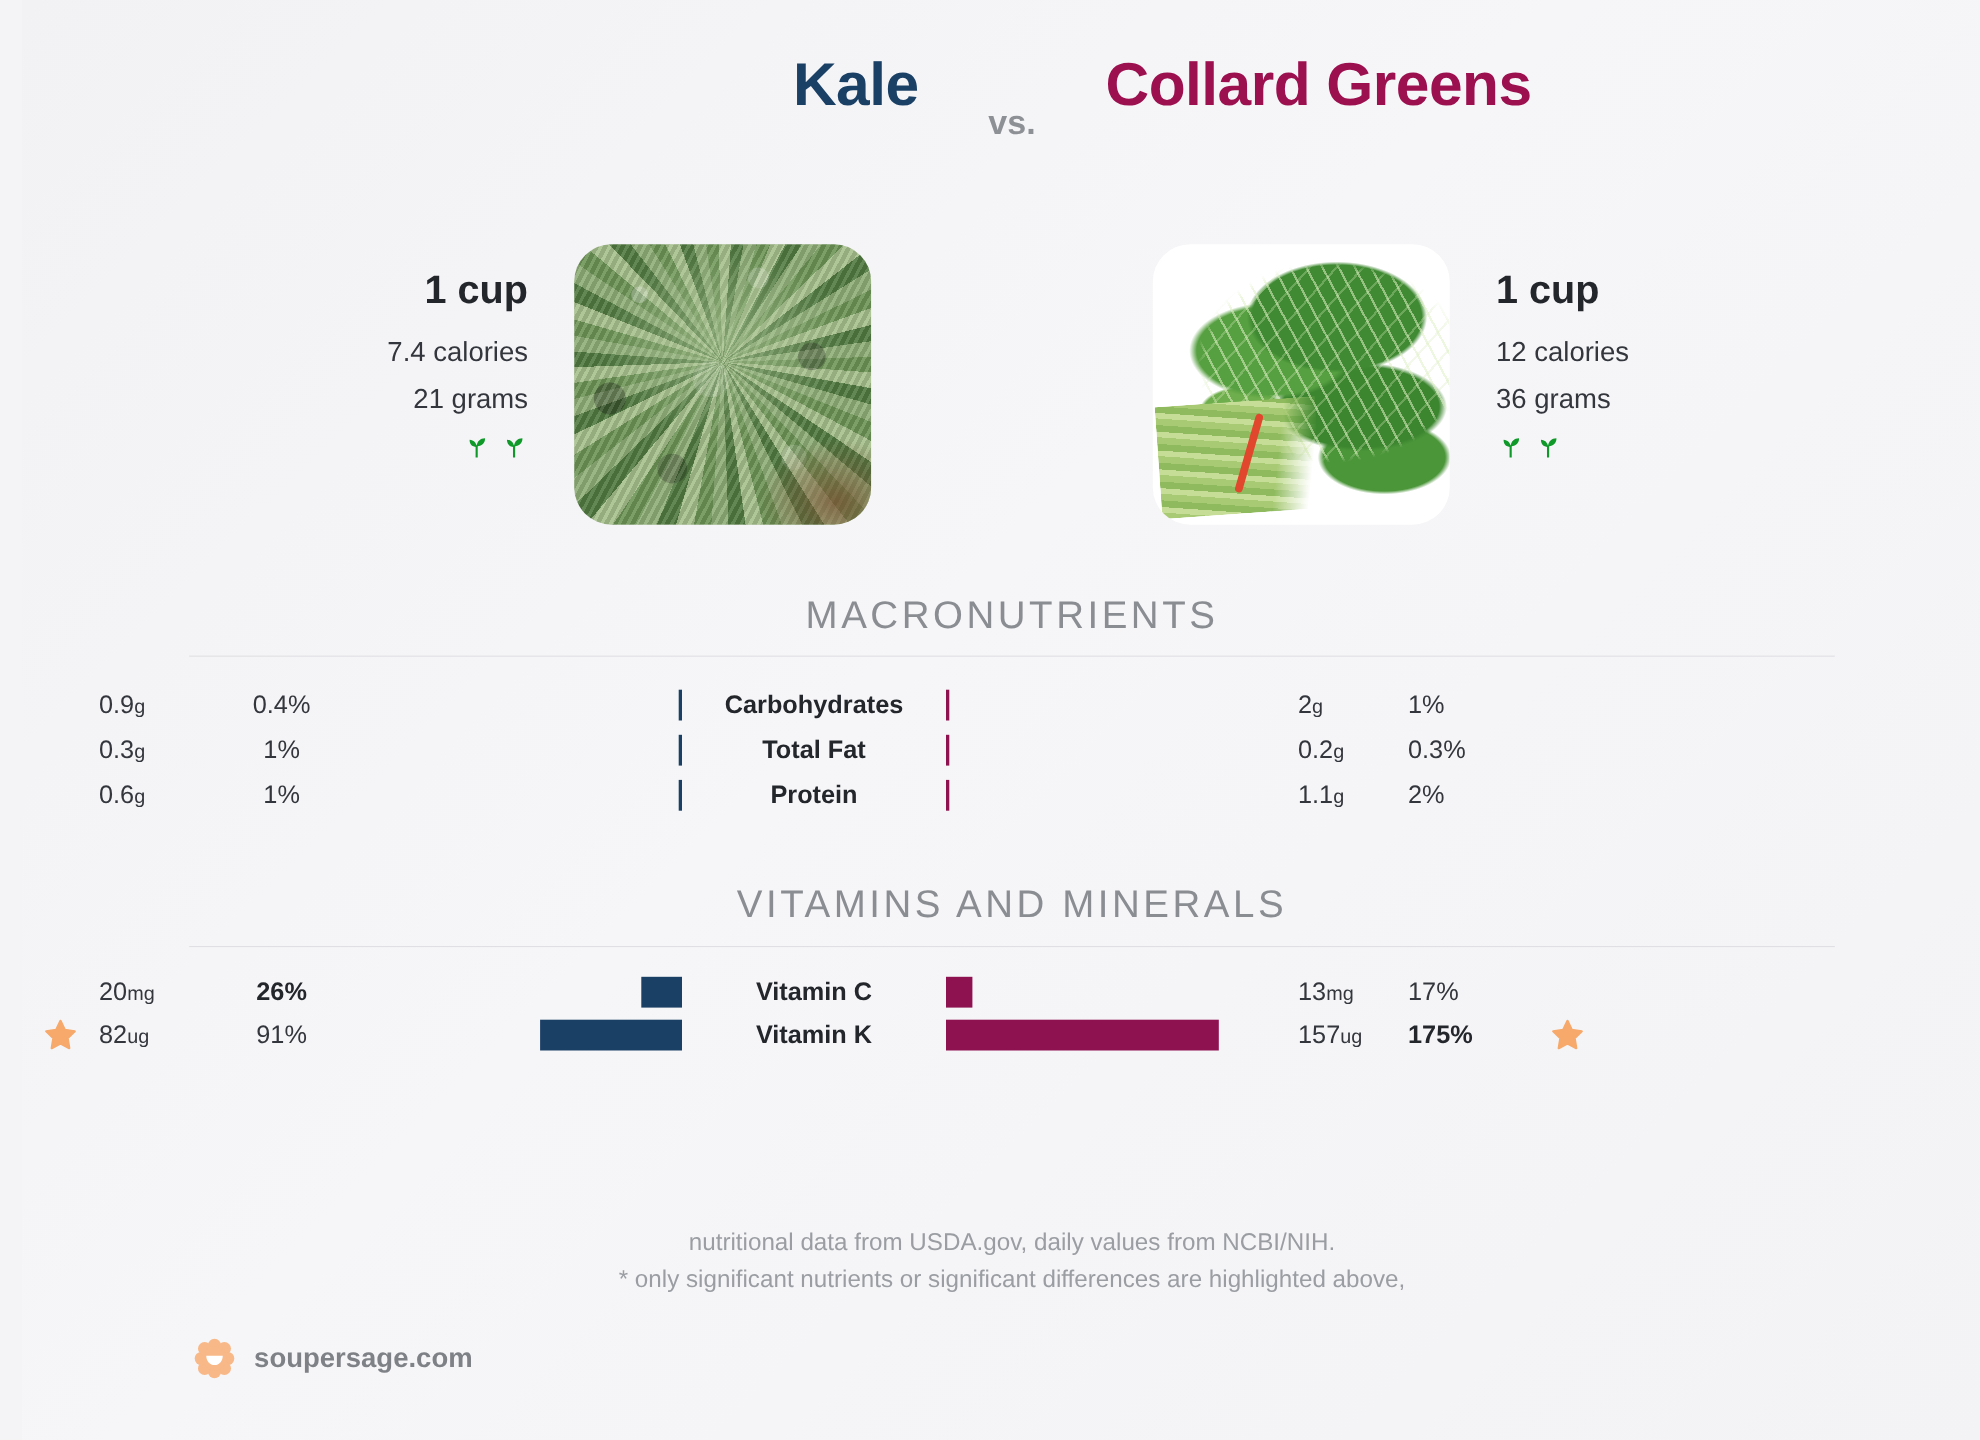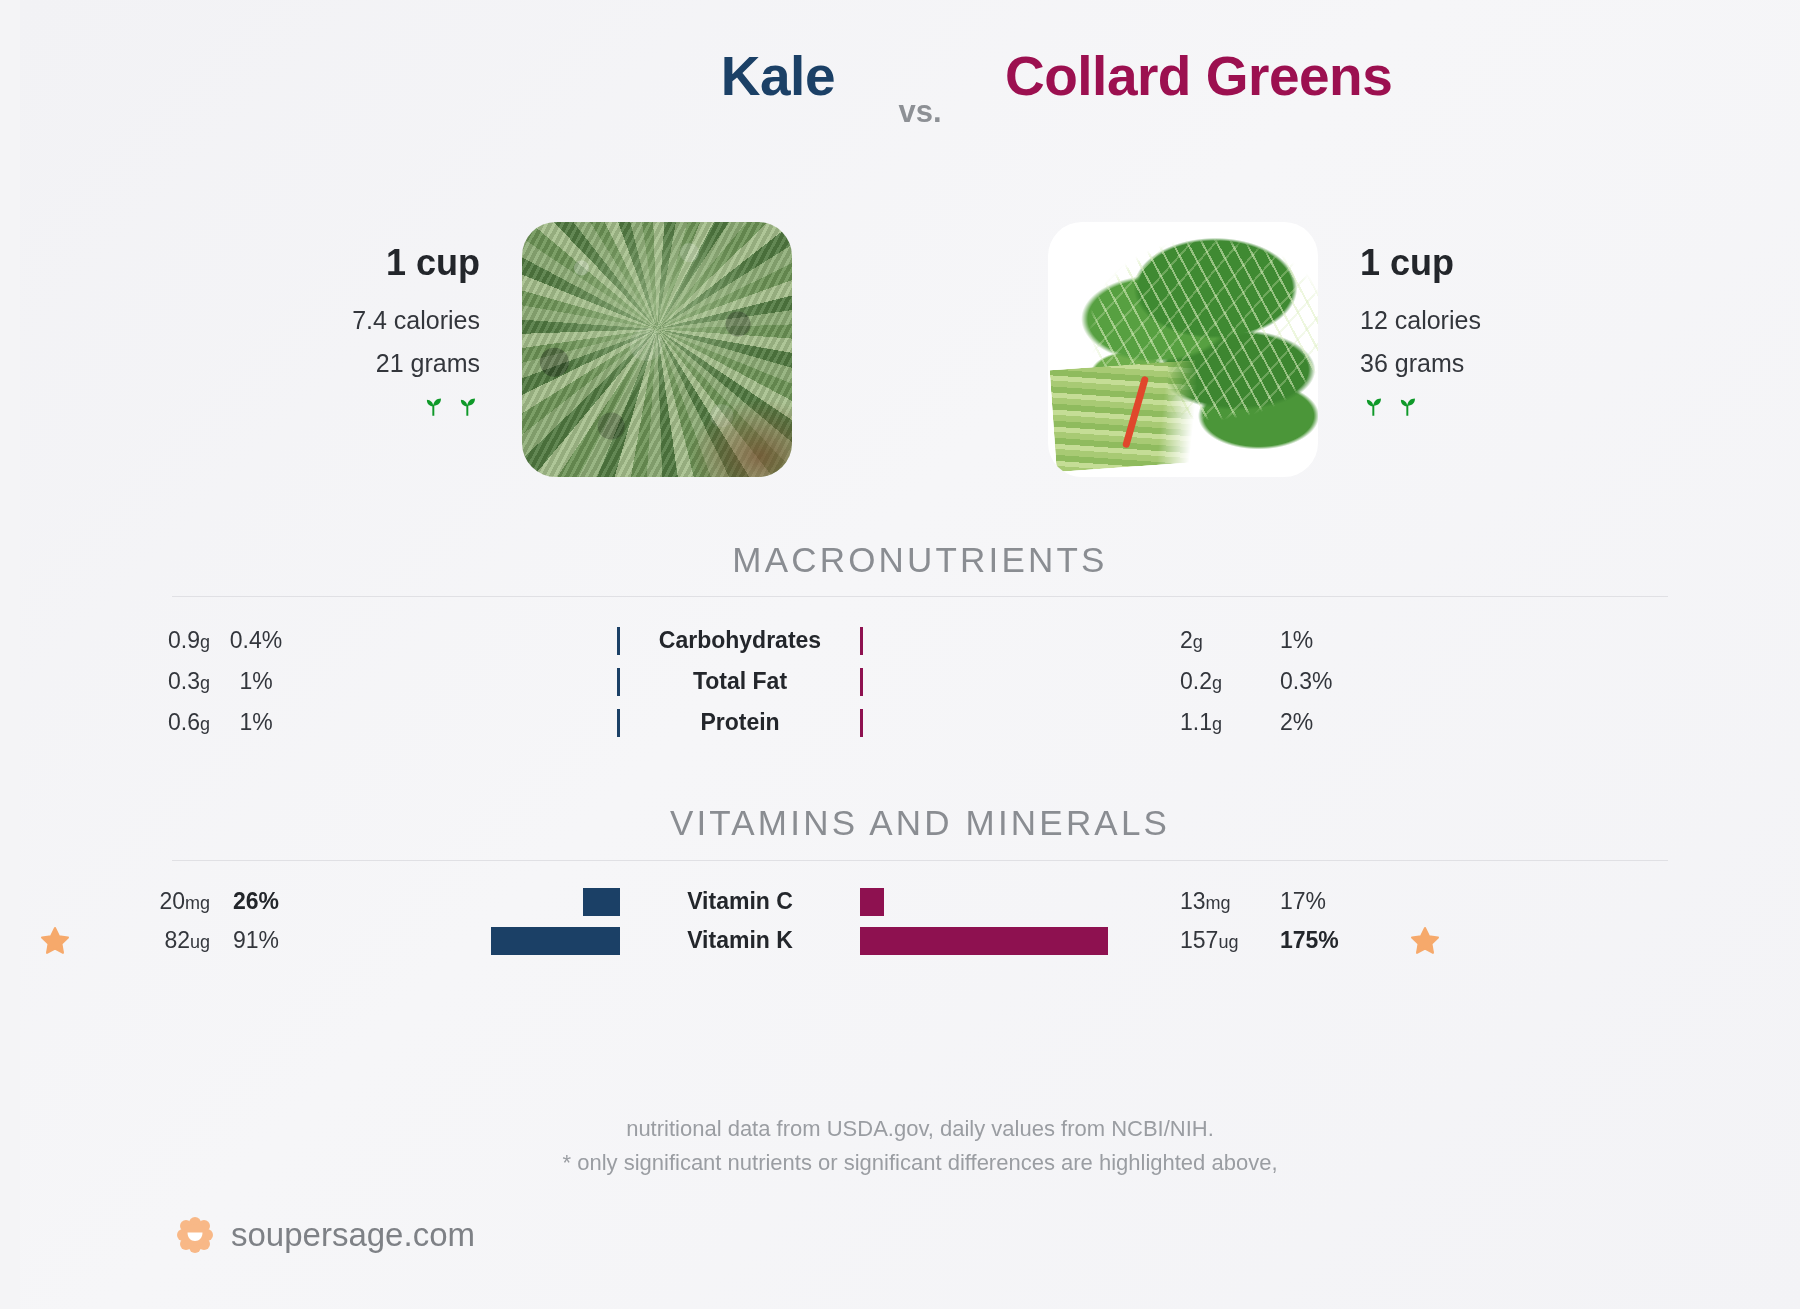--- a/index.html
+++ b/index.html
@@ -202,21 +202,21 @@
   }
   .cell-star {
     width: 70px;
     display: flex;
     justify-content: center;
     align-items: center;
   }
   .cell-star-right { justify-content: center; }
   .cell-amt-l {
     width: 120px;
-    text-align: right;
+    text-align: left;
     font-size: 23px;
     color: #33363c;
     font-weight: 300;
     white-space: nowrap;
   }
   .cell-pct-l {
     width: 110px;
     text-align: center;
     padding-right: 18px;
     font-size: 23px;
@@ -295,23 +295,23 @@
     display: flex;
     align-items: center;
     gap: 16px;
   }
   .brand-mark {
     width: 40px; height: 40px;
     position: relative;
     display: flex; align-items: center; justify-content: center;
   }
   .brand-text {
-    font-size: 33px;
+    font-size: 25px;
     color: #7e8186;
-    font-weight: 400;
+    font-weight: 700;
   }
 </style>
 </head>
 <body>
 
 <div class="page">
 
   <div class="title-row">
     <div class="title-left">
       <div class="food-title">Kale</div>

